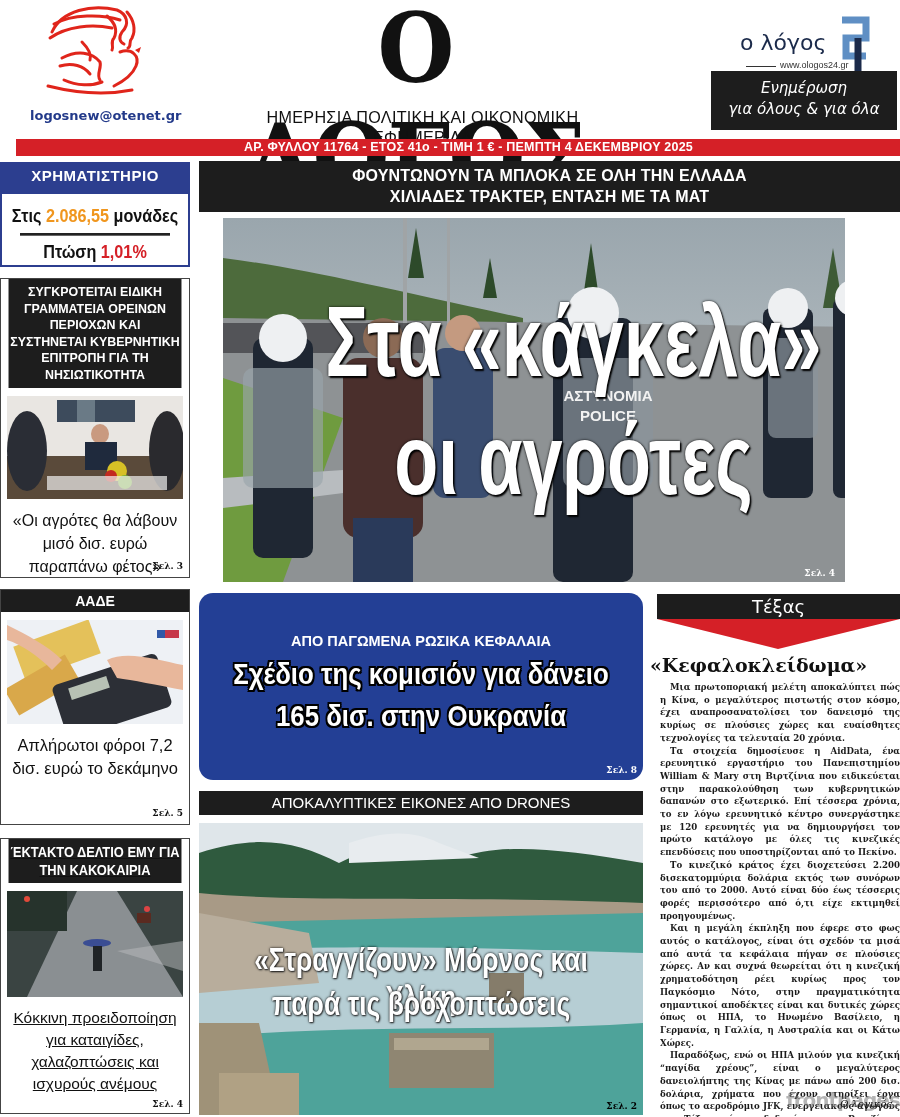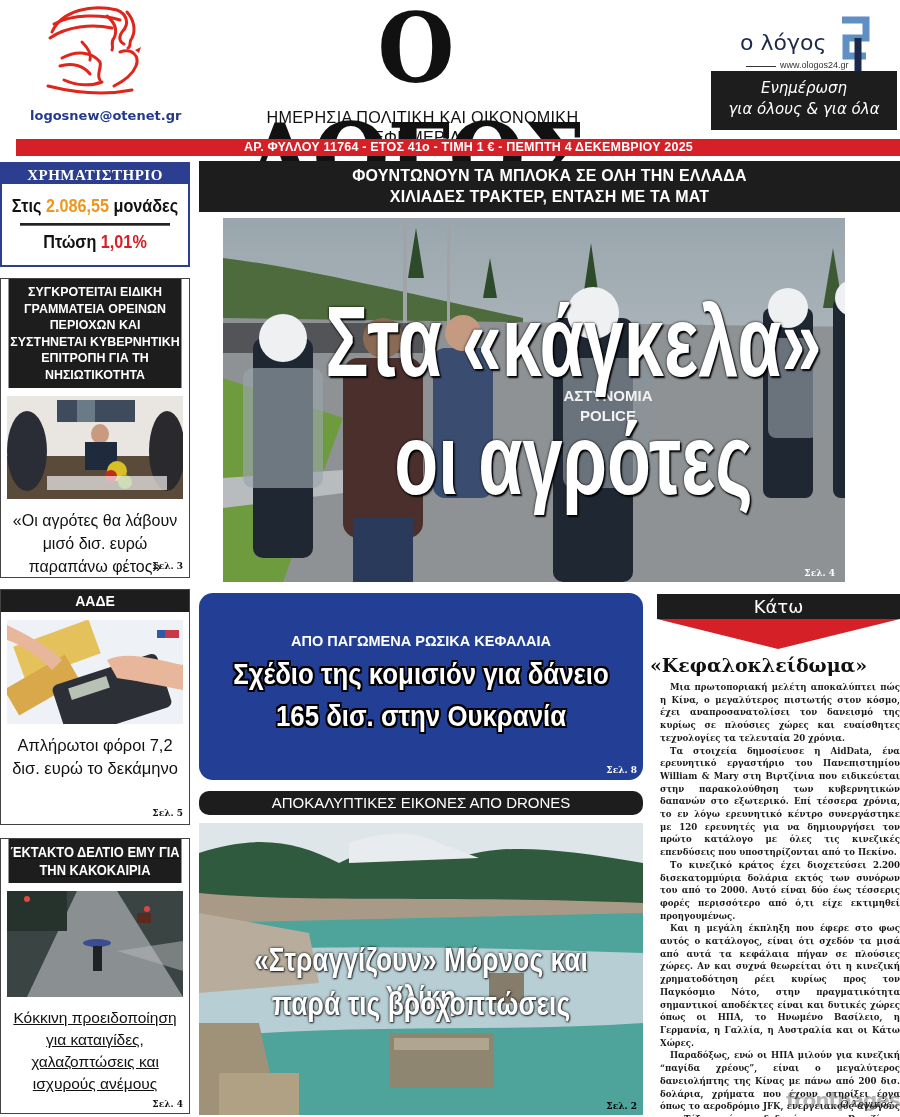--- a/index.html
+++ b/index.html
@@ -21,21 +21,21 @@
   .brand24 .url { position: absolute; left: 42px; top: 44px; font-size: 9px; color: #333; }
   .slogan { position: absolute; left: 711px; top: 71px; width: 186px; height: 59px; background: #1d1d1d; color: #fff;
     text-align: center; font-family: "DejaVu Sans", sans-serif; font-style: italic; font-size: 15px; line-height: 21px; padding-top: 7px; font-weight: 300; }
   .datebar { position: absolute; left: 16px; top: 139px; width: 900px; height: 17px; background: #d52027; }
   .datebar span { position: absolute; left: 228px; top: 1px; color: #fff; font-weight: bold; font-size: 12.5px; letter-spacing: 0.2px; }
 
   
   .box { position: absolute; left: 0; width: 190px; border: 1.5px solid #444; background: #fff; }
   .box-head { background: #1d1d1d; color: #fff; text-align: center; font-weight: bold; font-family: "Liberation Sans", sans-serif; }
   .stock { top: 162px; height: 105px; border-color: #2c3e8f; border-width: 2px; }
-  .stock .box-head { background: #2c3e8f; font-size: 15px; letter-spacing: 0.5px; padding: 3px 0 0; font-family: Liberation Serif, serif; }
+  .stock .box-head { background: #2c3e8f; font-size: 15px; letter-spacing: 0.5px; padding: 3px 0 10px; font-family: Liberation Sans, sans-serif; }
   .stock .line1 { text-align: center; font-size: 18px; font-weight: bold; margin-top: 12px; transform: scaleX(0.9); }
   .stock .line1 .val { color: #f0961e; }
   .stock .rule { margin: 6px 18px 0; height: 3px; border-top: 2px solid #222; border-bottom: 1px solid #666; }
   .stock .line2 { text-align: center; font-size: 18px; font-weight: bold; margin-top: 6px; transform: scaleX(0.9); }
   .stock .line2 .pct { color: #d52027; }
 
   .secretariat { top: 278px; height: 300px; }
   .secretariat .box-head { font-size: 13.5px; line-height: 16.5px; padding: 5px 2px; transform: scaleX(0.92); }
   .photo { margin: 8px 6px 0; position: relative; overflow: hidden; }
   .caption { text-align: center; font-size: 16px; line-height: 23px; margin-top: 10px; padding: 0 4px; }
@@ -58,21 +58,21 @@
   .hero .sel { color: #fff; bottom: 4px; right: 10px; font-size: 9px; }
 
   .blue-box { position: absolute; left: 199px; top: 593px; width: 444px; height: 187px; background: #233f95; color: #fff; text-align: center; border-radius: 14px; }
   .blue-box .kicker { margin-top: 40px; font-size: 14.5px; font-weight: bold; }
   .blue-box .title { margin-top: 4px; font-size: 30px; font-weight: bold; line-height: 42px;
     text-shadow: -2px -2px 0 #000, 2px -2px 0 #000, -2px 2px 0 #000, 2px 2px 0 #000, 0 2px 0 #000, 2px 0 0 #000, -2px 0 0 #000, 0 -2px 0 #000;
     transform: scaleX(0.86); }
   .blue-box .sel { color: #fff; bottom: 5px; right: 6px; }
 
   .drones-bar { position: absolute; left: 199px; top: 791px; width: 444px; height: 24px; background: #1d1d1d; color: #fff;
-    text-align: center; font-size: 15px; line-height: 24px; transform-origin: left; border-radius: 10px; }
+    text-align: center; font-size: 15px; line-height: 24px; transform-origin: left; }
   .lake { position: absolute; left: 199px; top: 823px; width: 444px; height: 292px; overflow: hidden; }
   .lake-title { position: absolute; left: 0; width: 444px; text-align: center; color: #fff; font-weight: bold; font-size: 33px;
     text-shadow: 0 0 3px #000, 1px 1px 2px #333; transform: scaleX(0.8); }
   .lake .sel { color: #000; bottom: 4px; right: 6px; font-weight: bold; }
 
   
   .op-head { position: absolute; left: 657px; top: 594px; width: 243px; height: 25px; background: #1d1d1d; color: #fff;
     text-align: center; font-family: "DejaVu Sans", sans-serif; font-size: 18px; line-height: 25px; }
   .op-arrow { position: absolute; left: 657px; top: 619px; width: 0; height: 0;
     border-left: 121px solid transparent; border-right: 122px solid transparent; border-top: 30px solid #d52027; }
@@ -281,21 +281,21 @@
     <rect x="190" y="210" width="105" height="55" fill="#8f8672"></rect>
     <rect x="195" y="215" width="95" height="12" fill="#b0a68f"></rect>
     <rect x="290" y="150" width="35" height="30" fill="#857c6a"></rect>
     <rect x="20" y="250" width="80" height="42" fill="#b0a184"></rect>
   </svg>
   <div class="lake-title" style="top:118px;">«Στραγγίζουν» Μόρνος και Υλίκη</div>
   <div class="lake-title" style="top:162px;">παρά τις βροχοπτώσεις</div>
   <div class="sel">Σελ. 2</div>
 </div>
 
-<div class="op-head">Κάτω</div>
+<div class="op-head">Τέξας</div>
 <div class="op-arrow"></div>
 <div class="op-title">«Κεφαλοκλείδωμα»</div>
 <div class="op-body">
   <p>Μια πρωτοποριακή μελέτη αποκαλύπτει πώς η Κίνα, ο μεγαλύτερος πιστωτής στον κόσμο, έχει αναπροσανατολίσει τον δανεισμό της κυρίως σε πλούσιες χώρες και ευαίσθητες τεχνολογίες τα τελευταία 20 χρόνια.</p>
   <p>Τα στοιχεία δημοσίευσε η AidData, ένα ερευνητικό εργαστήριο του Πανεπιστημίου William &amp; Mary στη Βιρτζίνια που ειδικεύεται στην παρακολούθηση των κυβερνητικών δαπανών στο εξωτερικό. Επί τέσσερα χρόνια, το εν λόγω ερευνητικό κέντρο συνεργάστηκε με 120 ερευνητές για να δημιουργήσει τον πρώτο κατάλογο με όλες τις κινεζικές επενδύσεις που υποστηρίζονται από το Πεκίνο.</p>
   <p>Το κινεζικό κράτος έχει διοχετεύσει 2.200 δισεκατομμύρια δολάρια εκτός των συνόρων του από το 2000. Αυτό είναι δύο έως τέσσερις φορές περισσότερο από ό,τι είχε εκτιμηθεί προηγουμένως.</p>
   <p>Και η μεγάλη έκπληξη που έφερε στο φως αυτός ο κατάλογος, είναι ότι σχεδόν τα μισά από αυτά τα κεφάλαια πήγαν σε πλούσιες χώρες. Αν και συχνά θεωρείται ότι η κινεζική χρηματοδότηση ρέει κυρίως προς τον Παγκόσμιο Νότο, στην πραγματικότητα σημαντικοί αποδέκτες είναι και δυτικές χώρες όπως οι ΗΠΑ, το Ηνωμένο Βασίλειο, η Γερμανία, η Γαλλία, η Αυστραλία και οι Κάτω Χώρες.</p>
   <p>Παραδόξως, ενώ οι ΗΠΑ μιλούν για κινεζική “παγίδα χρέους”, είναι ο μεγαλύτερος δανειολήπτης της Κίνας με πάνω από 200 δισ. δολάρια, χρήματα που έχουν στηρίξει έργα όπως το αεροδρόμιο JFK, ενεργειακούς αγωγούς στο Τέξας, κέντρα δεδομένων στη Βιρτζίνια, καθώς και εταιρείες όπως Amazon, Tesla και Boeing.</p>
 
 </div>

